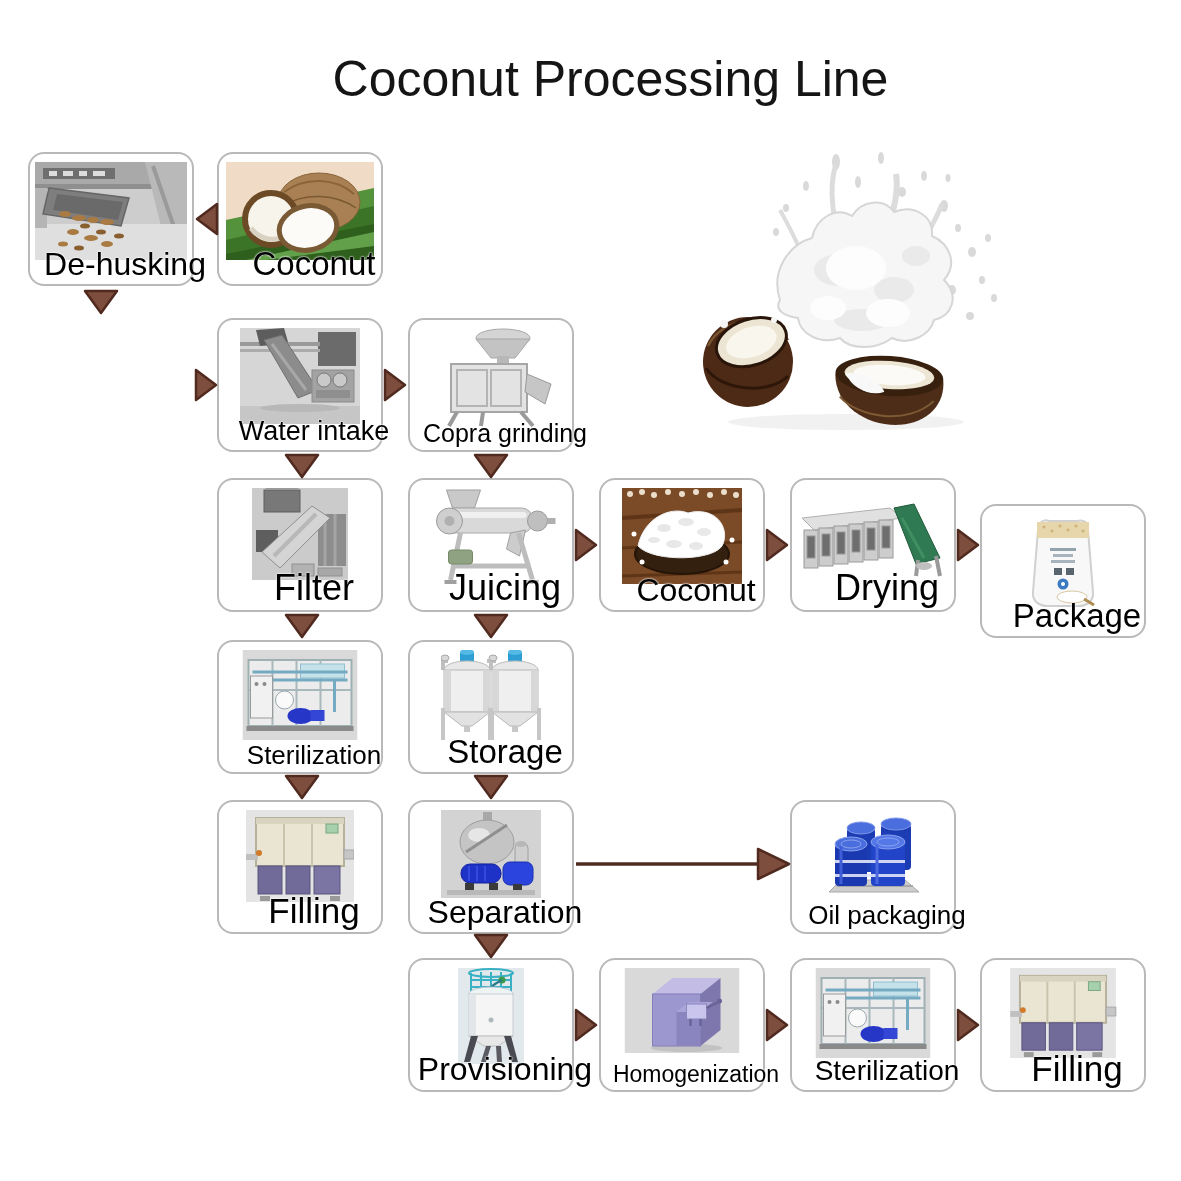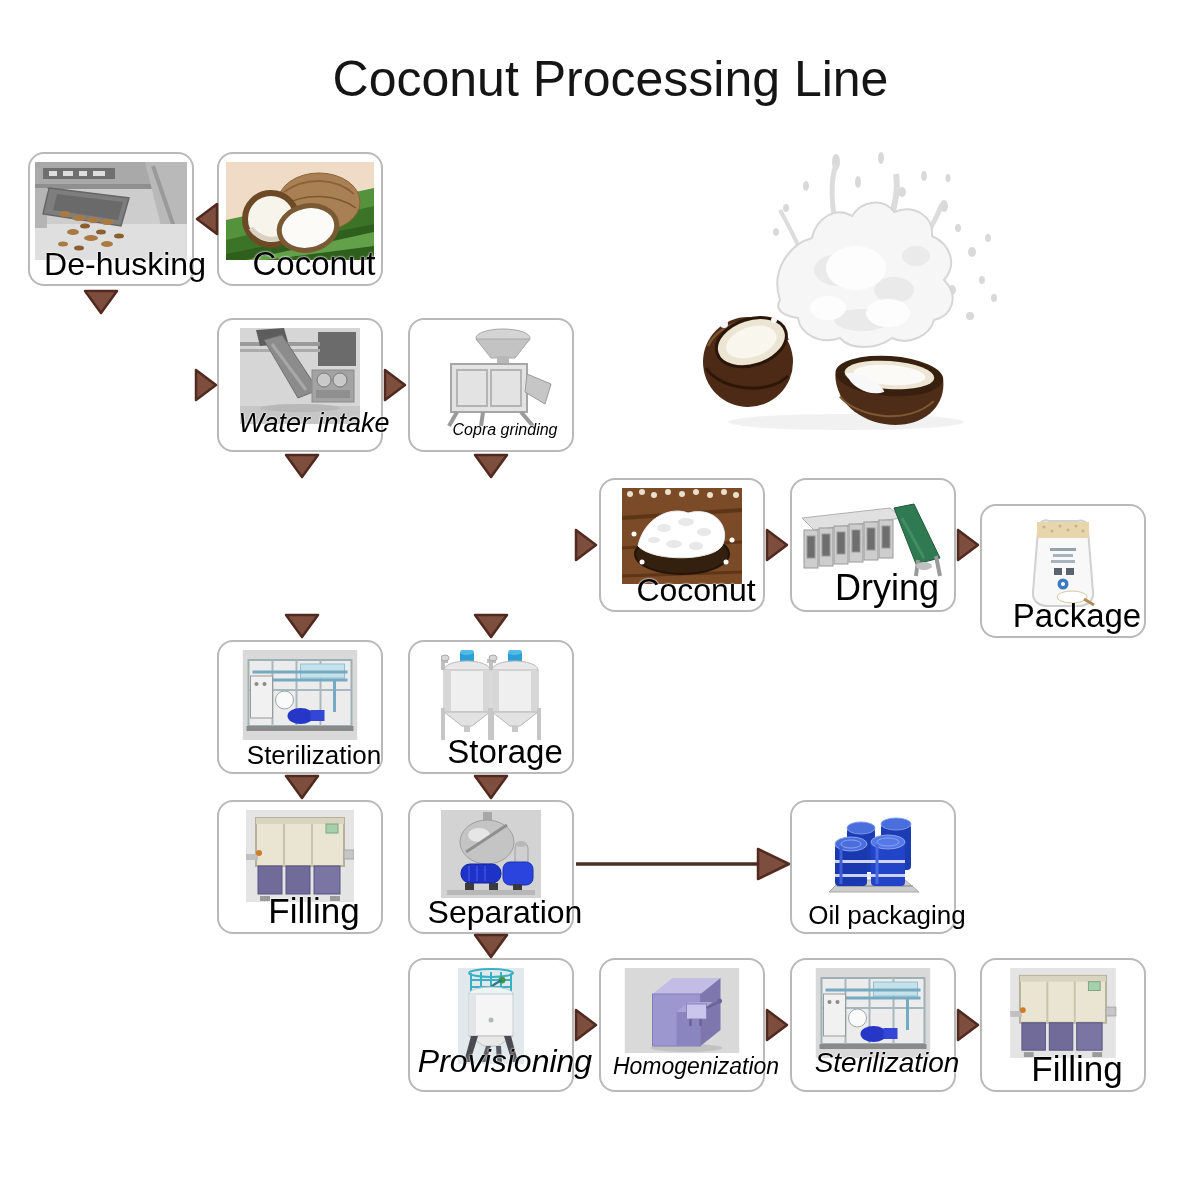--- a/index.html
+++ b/index.html
@@ -6,21 +6,21 @@
   #canvas{position:relative;width:1181px;height:1181px;background:#ffffff;overflow:hidden;
           font-family:"Liberation Sans", sans-serif;}
   #title{position:absolute;top:50px;left:40px;width:1141px;text-align:center;
          font-size:50px;color:#151515;letter-spacing:0px;white-space:nowrap;}
   .node{position:absolute;width:166px;height:134px;background:#ffffff;
         border:2px solid #b9b9b9;border-radius:16px;box-sizing:border-box;}
   .pic{position:absolute;left:50%;top:8px;transform:translateX(-50%);}
   .lbl{position:absolute;left:50%;bottom:3px;transform:translateX(-50%);
        white-space:nowrap;color:#000;line-height:1.02;
        text-shadow:0 0 2px #fff,0 0 2px #fff;margin-left:14px;}
-  .lbl.flush{bottom:12px;font-style:italic;}
+  .lbl.flush{bottom:4px;}
   .arr{position:absolute;}
 </style>
 </head>
 <body>
 
 <div id="canvas">
 
   <div id="title">Coconut Processing Line</div>
 
   <svg class="arr" style="left:688px;top:148px" width="320" height="285" viewBox="0 0 320 285">
@@ -168,24 +168,57 @@
       <polygon points="55,11 109,11 94,30 70,30" fill="#c3c3c3" stroke="#a8a8a8"></polygon>
       <rect x="76" y="28" width="12" height="9" fill="#b8b8b8"></rect>
       <rect x="30" y="36" width="76" height="48" fill="#e3e3e3" stroke="#a6a6a6" stroke-width="2"></rect>
       <rect x="36" y="42" width="30" height="36" fill="none" stroke="#b4b4b4" stroke-width="2"></rect>
       <rect x="70" y="42" width="30" height="36" fill="none" stroke="#b4b4b4" stroke-width="2"></rect>
       <polygon points="106,46 130,56 124,76 104,64" fill="#c6c6c6" stroke="#9a9a9a"></polygon>
       <line x1="36" y1="84" x2="28" y2="98" stroke="#9a9a9a" stroke-width="4"></line>
       <line x1="100" y1="84" x2="112" y2="98" stroke="#9a9a9a" stroke-width="4"></line>
       <line x1="62" y1="84" x2="60" y2="98" stroke="#9a9a9a" stroke-width="4"></line>
     </svg>
-    <div class="lbl flush" style="font-size:16px">Copra grinding</div>
-  </div>
-
-
+    <div class="lbl flush" style="font-size:25px">Copra grinding</div>
+  </div>
+
+  <div class="node" style="left:217px;top:478px">
+    <svg class="pic" width="96" height="92" viewBox="0 0 96 92">
+      <rect width="96" height="92" fill="#cbcbcb"></rect>
+      <rect x="12" y="2" width="36" height="22" fill="#787878" stroke="#5f5f5f"></rect>
+      <polygon points="12,2 48,2 44,-2 16,-2" fill="#9a9a9a"></polygon>
+      <rect x="66" y="26" width="28" height="52" fill="#8d8d8d"></rect>
+      <line x1="73" y1="26" x2="73" y2="78" stroke="#a5a5a5" stroke-width="3"></line>
+      <line x1="83" y1="26" x2="83" y2="78" stroke="#a5a5a5" stroke-width="3"></line>
+      <rect x="4" y="42" width="22" height="22" fill="#5e5e5e"></rect>
+      <polygon points="60,18 78,30 28,80 10,64" fill="#d4d4d4" stroke="#8f8f8f"></polygon>
+      <line x1="64" y1="26" x2="22" y2="68" stroke="#b8b8b8" stroke-width="4"></line>
+      <rect x="40" y="76" width="22" height="12" fill="#b2b2b2" stroke="#8f8f8f"></rect>
+      <rect x="66" y="80" width="24" height="8" fill="#a8a8a8" stroke="#8f8f8f"></rect>
+    </svg>
+    <div class="lbl" style="font-size:36px">Filter</div>
+  </div>
+
+  <div class="node" style="left:408px;top:478px">
+    <svg class="pic" width="145" height="98" viewBox="0 0 145 98">
+      <polygon points="28,2 62,2 56,20 34,20" fill="#c9c9c9" stroke="#a0a0a0"></polygon>
+      <rect x="24" y="20" width="90" height="25" rx="11" fill="#d9d9d9" stroke="#a8a8a8"></rect>
+      <rect x="30" y="24" width="78" height="6" rx="3" fill="#f0f0f0"></rect>
+      <circle cx="31" cy="33" r="13" fill="#cfcfcf" stroke="#9a9a9a"></circle>
+      <circle cx="31" cy="33" r="5" fill="#b0b0b0"></circle>
+      <circle cx="119" cy="33" r="10" fill="#bfbfbf" stroke="#999"></circle>
+      <rect x="128" y="30" width="9" height="6" fill="#b0b0b0"></rect>
+      <polygon points="92,45 107,42 101,68 88,61" fill="#cccccc" stroke="#a0a0a0"></polygon>
+      <path d="M42,45 L32,92 M100,45 L114,92 M33,78 L112,78" stroke="#bdbdbd" stroke-width="5" fill="none"></path>
+      <rect x="30" y="62" width="24" height="14" rx="3" fill="#8fa383" stroke="#768a6a"></rect>
+      <rect x="26" y="92" width="12" height="4" fill="#a0a0a0"></rect>
+      <rect x="108" y="92" width="12" height="4" fill="#a0a0a0"></rect>
+    </svg>
+    <div class="lbl" style="font-size:36px">Juicing</div>
+  </div>
 
   <div class="node" style="left:599px;top:478px">
     <svg class="pic" width="120" height="96" viewBox="0 0 120 96">
       <rect width="120" height="96" fill="#7b4a27"></rect>
       <line x1="0" y1="30" x2="120" y2="22" stroke="#5f3517" stroke-width="4"></line>
       <line x1="0" y1="60" x2="120" y2="54" stroke="#5f3517" stroke-width="3"></line>
       <line x1="0" y1="88" x2="120" y2="84" stroke="#5f3517" stroke-width="3"></line>
       <g fill="#eadfca">
         <circle cx="8" cy="6" r="3"></circle>
           <circle cx="20" cy="4" r="3"></circle>

